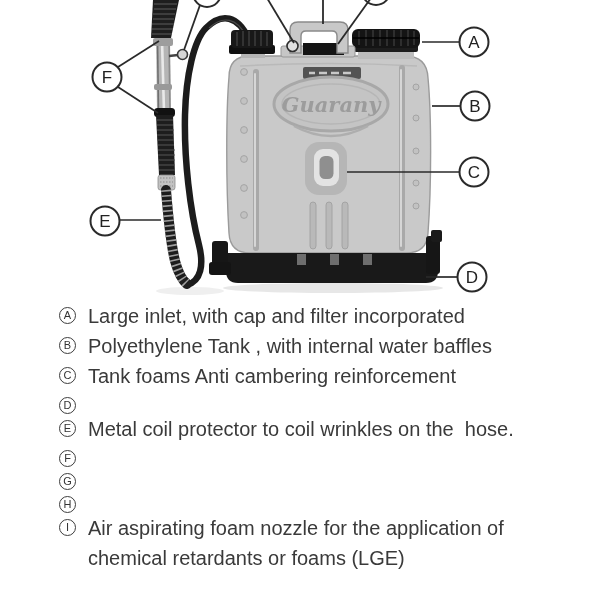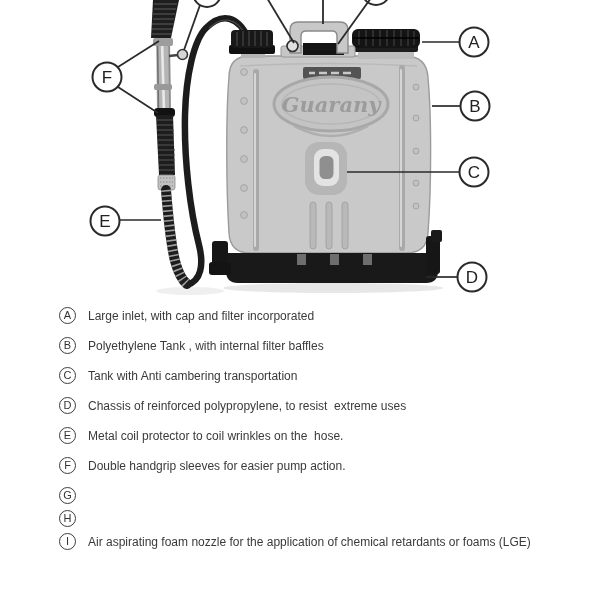--- a/index.html
+++ b/index.html
@@ -22,21 +22,21 @@
   .legend-row{
     display:flex;align-items:flex-start;
   }
   .badge{
     flex:0 0 17px;width:17px;height:17px;margin-top:6px;margin-right:12px;
     border:1.3px solid #3d3d3d;border-radius:50%;
     display:flex;align-items:center;justify-content:center;
     font-size:11px;line-height:1;color:#333;box-sizing:border-box;
   }
   .legend-text{
-    font-size:12px;line-height:30px;color:#3a3a3a;
+    font-size:20px;line-height:30px;color:#3a3a3a;
     white-space:pre-wrap;max-width:500px;
   }
 </style>
 </head>
 <body>
 
 <svg id="diagram" width="600" height="302" viewBox="0 0 600 302" xmlns="http://www.w3.org/2000/svg">
 
   <g>
     <ellipse cx="333" cy="288" rx="110" ry="5" fill="#e7e7e7"></ellipse>
@@ -221,41 +221,39 @@
 </svg>
 
 <div class="legend" id="legend">
   <div class="legend-row">
     <span class="badge">A</span>
     <span class="legend-text">Large inlet, with cap and filter incorporated</span>
   </div>
 
   <div class="legend-row">
     <span class="badge">B</span>
-    <span class="legend-text">Polyethylene Tank , with internal filter baffles</span>
+    <span class="legend-text">Polyethylene Tank , with internal water baffles</span>
   </div>
 
   <div class="legend-row">
     <span class="badge">C</span>
-    <span class="legend-text">Tank with Anti cambering transportation</span>
+    <span class="legend-text">Tank foams Anti cambering reinforcement</span>
   </div>
 
   <div class="legend-row">
     <span class="badge">D</span>
-    <span class="legend-text">Chassis of reinforced polypropylene, to resist  extreme uses</span>
   </div>
 
   <div class="legend-row">
     <span class="badge">E</span>
     <span class="legend-text">Metal coil protector to coil wrinkles on the  hose.</span>
   </div>
 
   <div class="legend-row">
     <span class="badge">F</span>
-    <span class="legend-text">Double handgrip sleeves for easier pump action.</span>
   </div>
 
   <div class="legend-row">
     <span class="badge">G</span>
   </div>
 
   <div class="legend-row">
     <span class="badge">H</span>
   </div>
 

